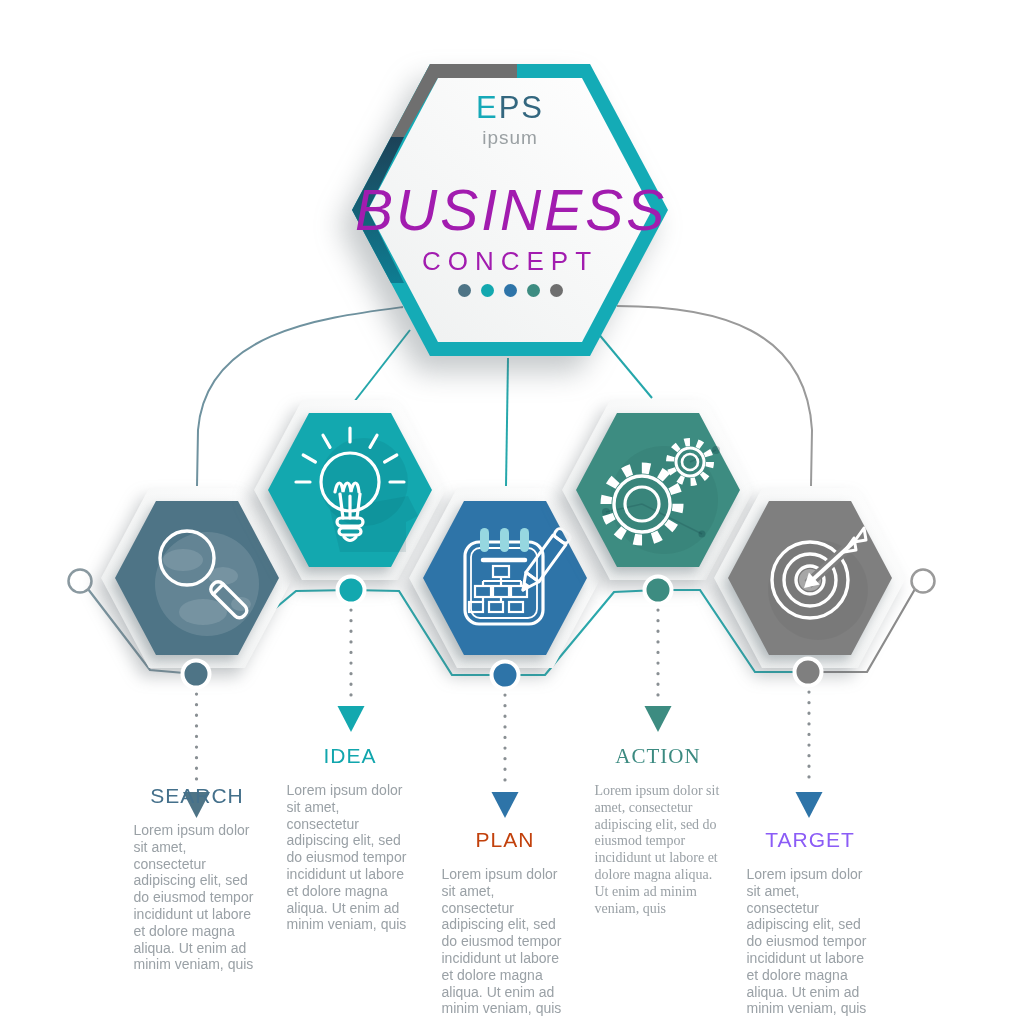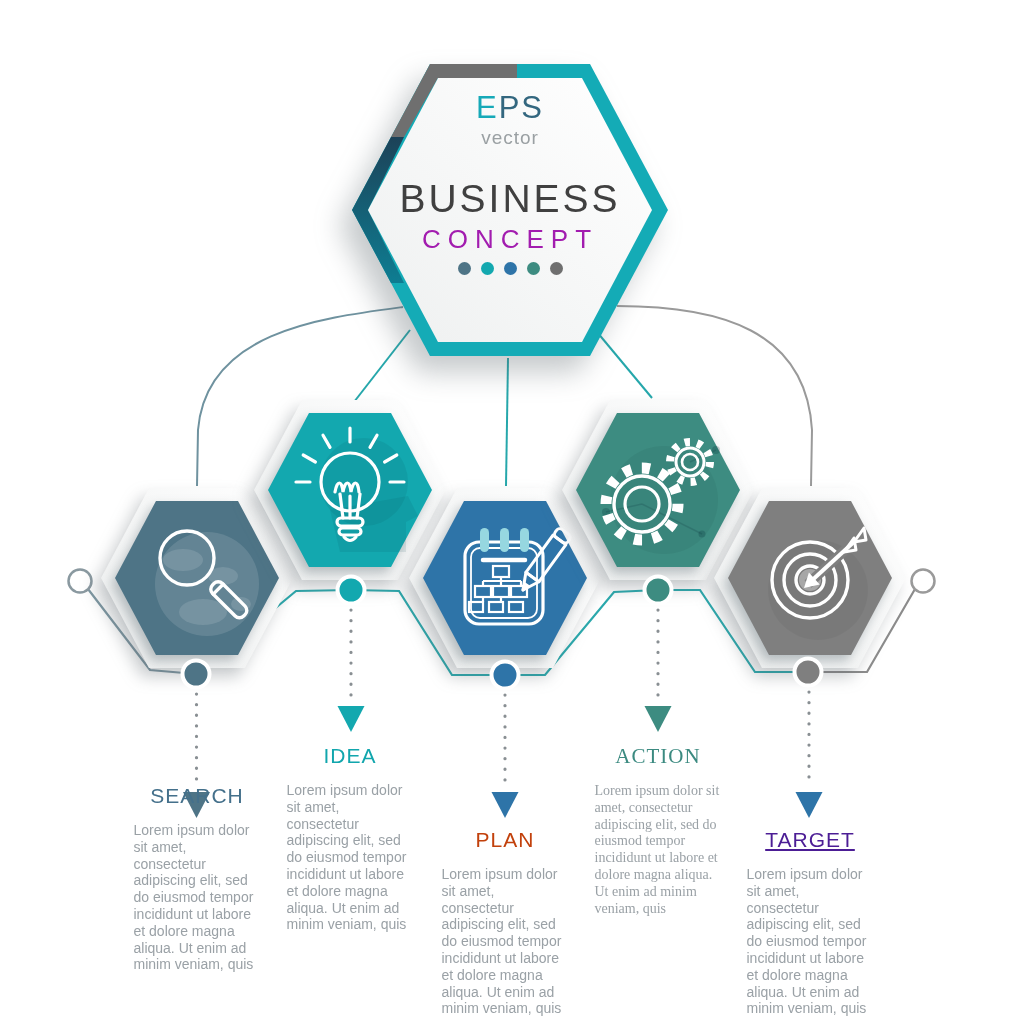--- a/index.html
+++ b/index.html
@@ -5,37 +5,37 @@
   html,body{margin:0;padding:0;background:#fff;}
   .stage{position:relative;width:1021px;height:1024px;background:#ffffff;overflow:hidden;
          font-family:"Liberation Sans", sans-serif;padding-left:24px;}
   svg.scene{position:absolute;left:0;top:0;}
 
   
   .hero{position:absolute;left:355px;top:90px;width:310px;text-align:center;}
   .eps{font-size:31px;letter-spacing:2px;color:#33677F;font-weight:400;}
   .eps::first-letter{color:#16A9B8;}
   .vector{font-size:19px;color:#9AA0A3;margin-top:1px;letter-spacing:1px;}
-  .title{font-size:39px;letter-spacing:3px;color:#404040;margin-top:28px;}
+  .title{font-size:57px;letter-spacing:3px;color:#a21caf;margin-top:28px;font-style:italic;}
   .subtitle{font-size:26px;letter-spacing:7px;color:#a21caf;margin-top:3px;}
   .dots{display:flex;justify-content:center;gap:10px;margin-top:7px;}
   .dots span{width:13px;height:13px;border-radius:50%;display:block;}
   .d1{background:#4E7486;} .d2{background:#13A8AF;} .d3{background:#2E74A8;}
   .d4{background:#3D8C81;} .d5{background:#6F6F6F;}
 
   
   .step{position:absolute;width:190px;text-align:center;}
   .step .label{font-size:21px;letter-spacing:1px;}
   .step .desc{width:127px;margin:14px auto 0;font-size:14px;line-height:16.8px;
               color:#9AA1A6;text-align:left;}
   .step1{left:102px;top:784px;} .step1 .label{color:#44708B;}
   .step2{left:255px;top:744px;} .step2 .label{color:#11A6AD;}
   .step3{left:410px;top:828px;} .step3 .label{color:#c2410c;}
   .step4{left:563px;top:744px;font-family:Liberation Serif, serif;} .step4 .label{color:#3B8A80;}
-  .step5{left:715px;top:828px;} .step5 .label{color:#4c1d95;text-decoration:underline;}
+  .step5{left:715px;top:828px;} .step5 .label{color:#8b5cf6;}
 </style>
 </head>
 <body>
 
 <div class="stage">
 
 <svg class="scene" width="1021" height="1024" viewBox="0 0 1021 1024">
   <defs>
     <linearGradient id="gradWhite" x1="1" y1="0" x2="0" y2="1">
       <stop offset="0" stop-color="#ffffff"></stop>
@@ -247,21 +247,21 @@
     <polygon points="183,792 210,792 196.5,818" fill="#4E7486"></polygon>
     <polygon points="337.5,706 364.5,706 351,732" fill="#13A8AF"></polygon>
     <polygon points="491.5,792 518.5,792 505,818" fill="#2E74A8"></polygon>
     <polygon points="644.5,706 671.5,706 658,732" fill="#3D8C81"></polygon>
     <polygon points="795.5,792 822.5,792 809,818" fill="#2E74A8"></polygon>
   </g>
 </svg>
 
 <div class="hero">
   <div class="eps">EPS</div>
-  <div class="vector">vector</div>
+  <div class="vector">ipsum</div>
   <div class="title">BUSINESS</div>
   <div class="subtitle">CONCEPT</div>
   <div class="dots">
     <span class="d1"></span>
     <span class="d2"></span>
     <span class="d3"></span>
     <span class="d4"></span>
     <span class="d5"></span>
   </div>
 </div>

